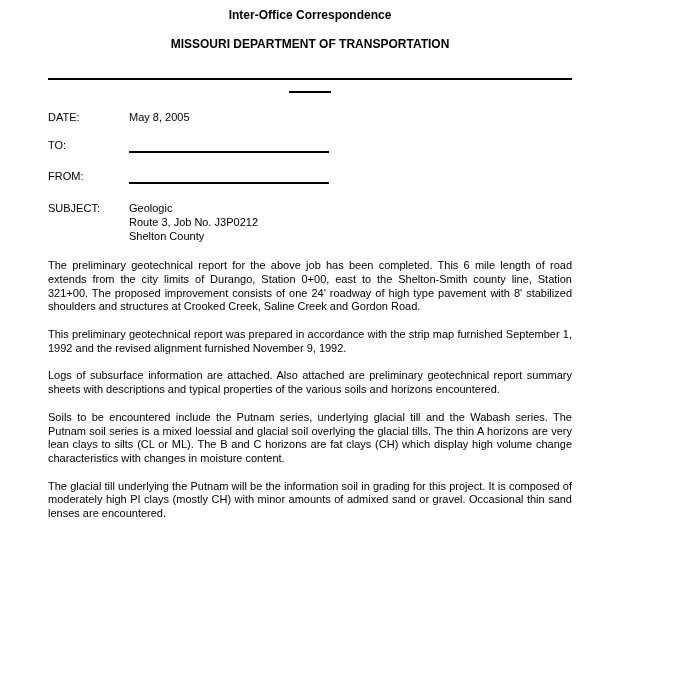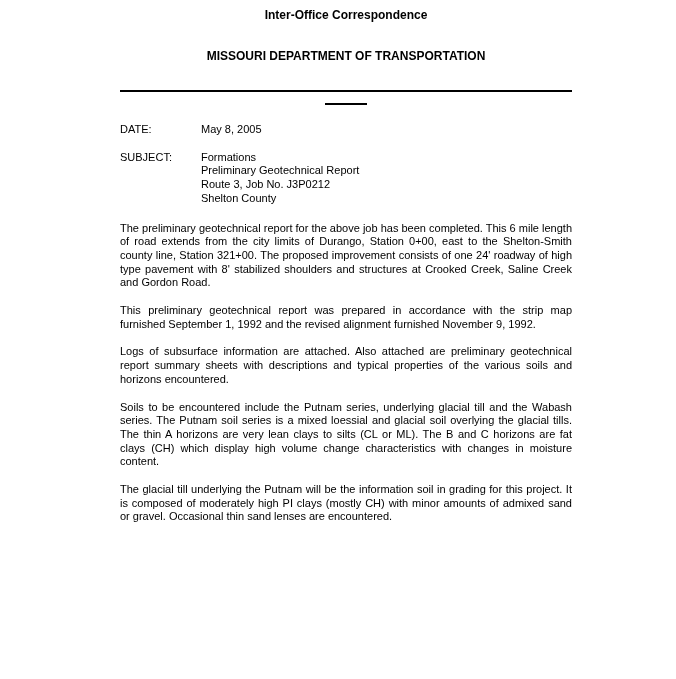--- a/index.html
+++ b/index.html
@@ -6,30 +6,30 @@
   .page {
     position: relative;
     width: 676px;
     height: 594px;
     box-sizing: border-box;
     background: #ffffff;
     color: #000000;
     font-family: "Liberation Sans", "DejaVu Sans", sans-serif;
     font-size: 11px;
     line-height: 13.7px;
-    padding: 8px 104px 0 120px;
+    padding: 8px 104px 0 48px;
     overflow: hidden;
   }
   .title {
     text-align: center;
     font-weight: bold;
     font-size: 12px;
     line-height: 14px;
   }
-  .title-2 { margin-top: 27px; }
+  .title-2 { margin-top: 15px; }
   .rule-long {
     border: none;
     border-top: 2px solid #000000;
     margin: 27px 0 0 0;
   }
   .rule-short {
     width: 42px;
     border: none;
     border-top: 2px solid #000000;
     margin: 11px auto 0 auto;
@@ -64,24 +64,31 @@
 
   <hr class="rule-long">
   <hr class="rule-short">
 
   <div class="fields">
     <div class="field-row">
       <div class="field-label">DATE:</div>
       <div>May 8, 2005</div>
     </div>
     <div class="field-row">
+      <div class="field-label">TO:</div>
+      <div><span class="blank-line"></span></div>
+    </div>
+    <div class="field-row">
+      <div class="field-label">FROM:</div>
+      <div><span class="blank-line"></span></div>
+    </div>
+    <div class="field-row">
       <div class="field-label">SUBJECT:</div>
       <div class="subject-lines">
-        <span>Formations</span>
-        <span>Preliminary Geotechnical Report</span>
+        <span>Geologic</span>
         <span>Route 3, Job No. J3P0212</span>
         <span>Shelton County</span>
       </div>
     </div>
   </div>
 
   <div class="body-text">
     <p style="margin-top:16px">The preliminary geotechnical report for the above job has been completed.  This 6 mile length of road extends from the city limits of Durango, Station 0+00, east to the Shelton-Smith county line, Station 321+00.  The proposed improvement consists of one 24' roadway of high type pavement with 8' stabilized shoulders and structures at Crooked Creek, Saline Creek and Gordon Road.</p>
     <p>This preliminary geotechnical report was prepared in accordance with the strip map furnished September 1, 1992 and the revised alignment furnished November 9, 1992.</p>
     <p>Logs of subsurface information are attached.  Also attached are preliminary geotechnical report summary sheets with descriptions and typical properties of the various soils and horizons encountered.</p>

